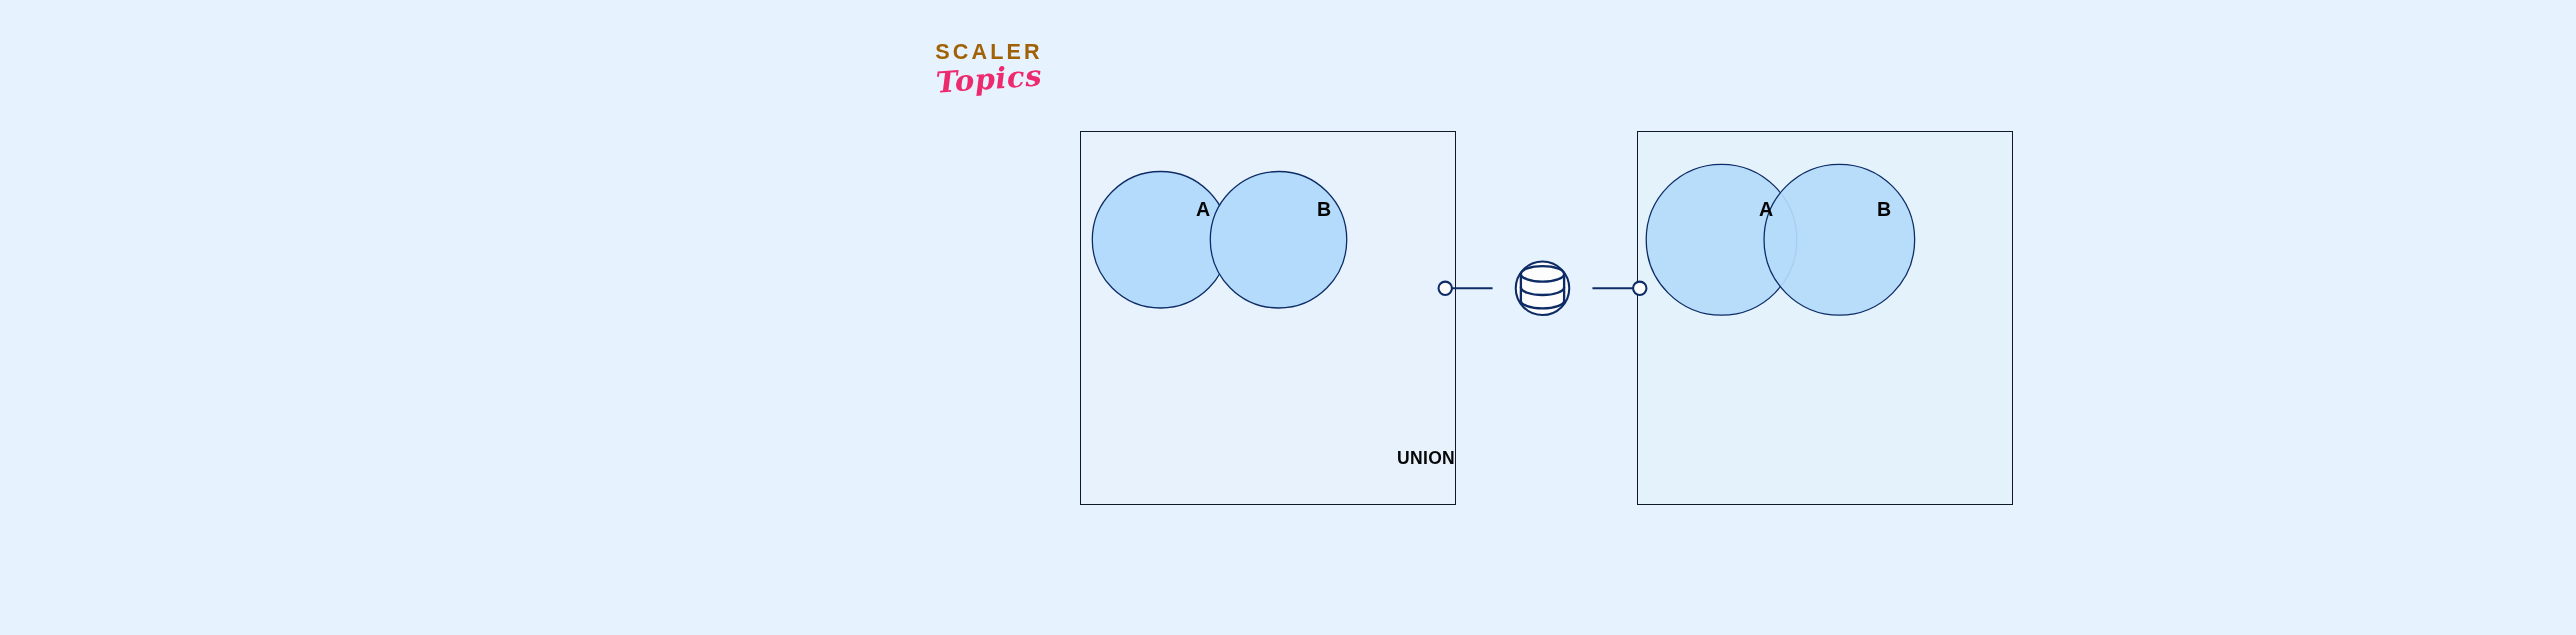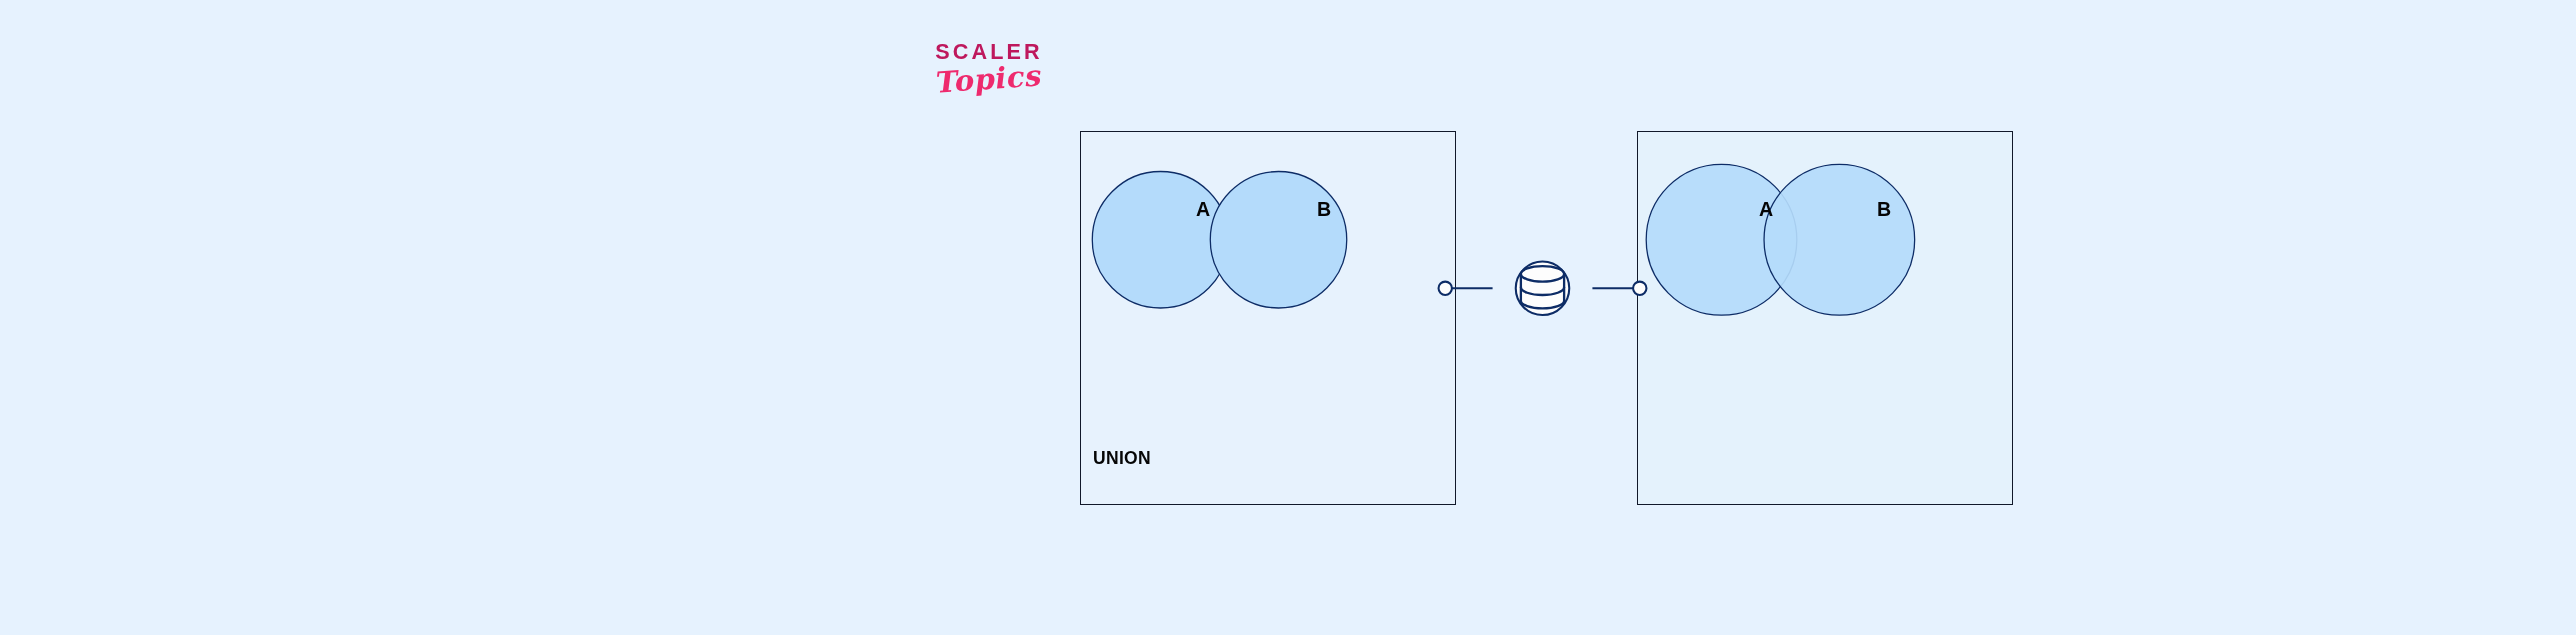--- a/index.html
+++ b/index.html
@@ -31,21 +31,21 @@
     width: 170px;
     height: 82px;
     text-align: center;
     user-select: none;
   }
   .logo-word {
     font-family: "Liberation Sans", sans-serif;
     font-weight: bold;
     font-size: 21.6px;
     letter-spacing: 3.1px;
-    color: #be185d;
+    color: #a16207;
     line-height: 1;
     display: block;
   }
   .logo-script {
     display: block;
     margin-top: 1px;
     font-family: "DejaVu Serif", serif;
     font-style: italic;
     font-weight: bold;
     font-size: 29px;
@@ -83,23 +83,23 @@
     line-height: 1;
     user-select: none;
   }
   .panel-left  .label-a { left: 115px; top: 68px; }
   .panel-left  .label-b { left: 236px; top: 68px; }
   .panel-right .label-a { left: 121px; top: 68px; }
   .panel-right .label-b { left: 239px; top: 68px; }
 
   .panel-caption {
     position: absolute;
-    left: 12px;
+    left: 0;
     width: 100%;
-    text-align: left;
+    text-align: right;
     font-family: "Liberation Sans", sans-serif;
     font-weight: bold;
     font-size: 17.5px;
     letter-spacing: 0.3px;
     color: #060606;
     user-select: none;
   }
   .panel-left  .panel-caption { top: 316px; }
   .panel-right .panel-caption { top: 316px; }
 

